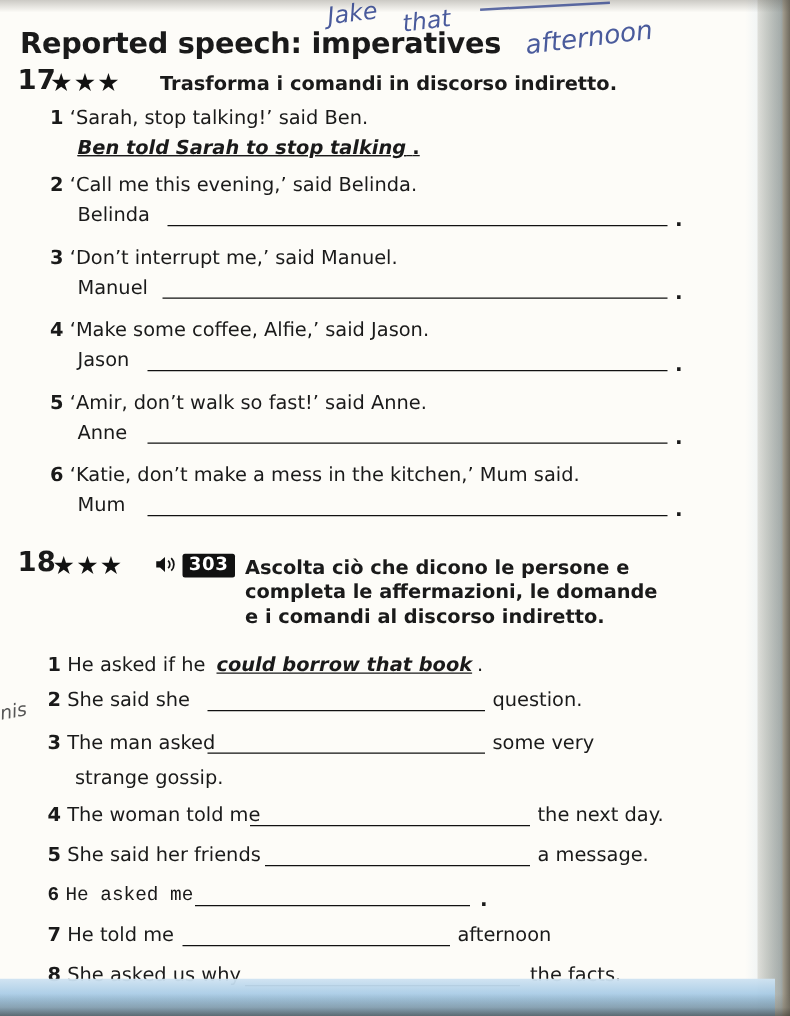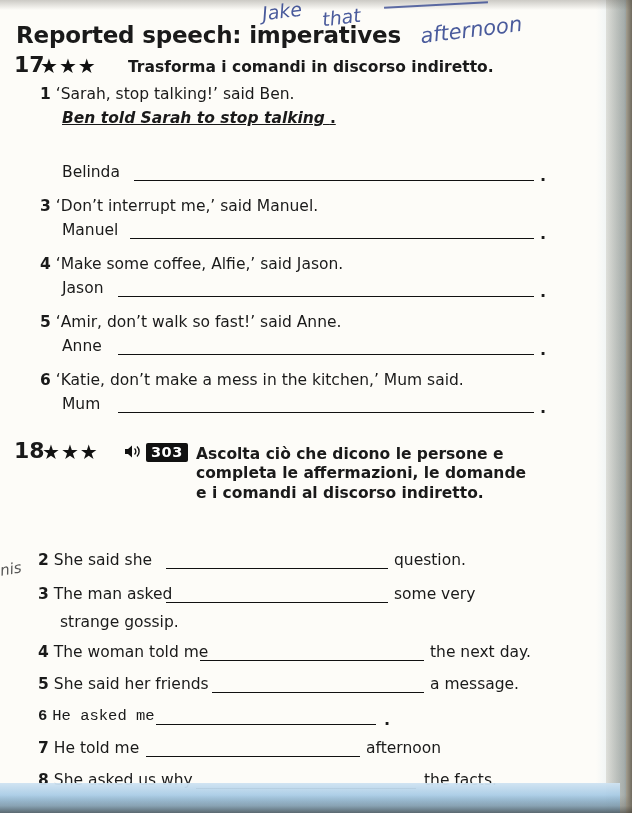--- a/index.html
+++ b/index.html
@@ -191,20 +191,23 @@
     <div class="instr" style="left:128px; top:58px; width:420px;">Trasforma i comandi in discorso indiretto.</div>
 
     <div class="item" style="left:40px; top:84px;">
       <span class="n">1</span><span>‘Sarah, stop talking!’ said Ben.</span>
     </div>
     <div class="item" style="left:62px; top:108px;text-decoration:underline;">
       <span class="answer">Ben told Sarah to stop talking</span>
       <span style="font-weight:bold;">.</span>
     </div>
 
+    <div class="item" style="left:40px; top:138px;">
+      <span class="n">2</span><span>‘Call me this evening,’ said Belinda.</span>
+    </div>
     <div class="item" style="left:62px; top:162px;">
       <span>Belinda</span>
     </div>
     <div class="rule" style="left:134px; top:180px; width:400px;"></div>
     <div class="dot" style="left:540px; top:166px;">.</div>
 
     <div class="item" style="left:40px; top:196px;">
       <span class="n">3</span><span>‘Don’t interrupt me,’ said Manuel.</span>
     </div>
     <div class="item" style="left:62px; top:220px;">
@@ -251,20 +254,24 @@
           <path d="M13 2.5 a7 7 0 0 1 0 10" stroke="#111" stroke-width="1.4" fill="none"></path>
         </svg>
       </span>
       <span class="track">303</span>
     </div>
 
     <div class="instr" style="left:196px; top:445px; width:340px;">
       <span>Ascolta ciò che dicono le persone e completa le affermazioni, le domande e i comandi al discorso indiretto.</span>
     </div>
 
+    <div class="item" style="left:38px; top:522px;">
+      <span class="n">1</span><span>He asked if he</span>
+      <span class="answer" style="margin:0 4px;">could borrow that book</span><span>.</span>
+    </div>
 
     <div class="item" style="left:38px; top:550px;">
       <span class="n">2</span><span>She said she</span>
     </div>
     <div class="rule" style="left:166px; top:568px; width:222px;"></div>
     <div class="item" style="left:394px; top:550px;">question.</div>
 
     <div class="item" style="left:38px; top:584px;">
       <span class="n">3</span><span>The man asked</span>
     </div>

